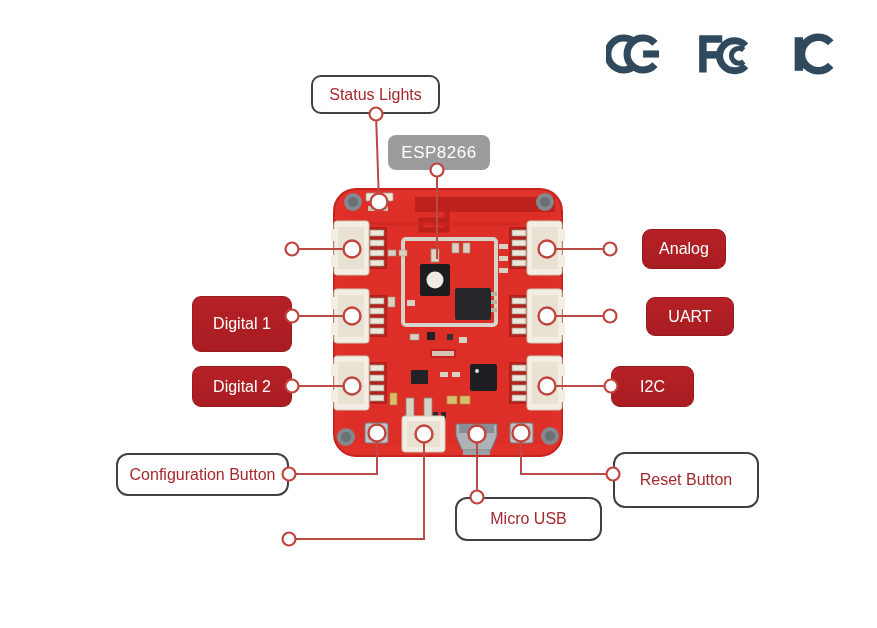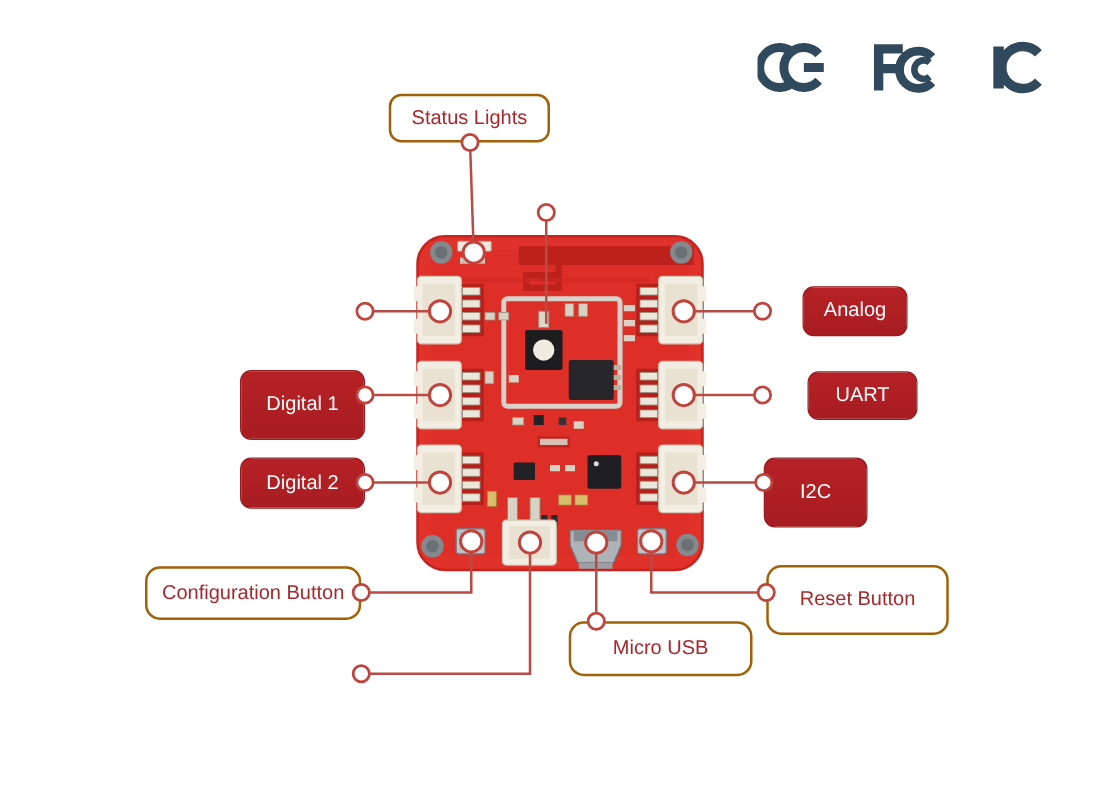--- a/index.html
+++ b/index.html
@@ -9,21 +9,21 @@
   }
   .stage svg.layer { position:absolute; left:0; top:0; }
   .overlay { pointer-events:none; }
 
   .callout {
     position:absolute; box-sizing:border-box;
     display:flex; align-items:center; justify-content:center;
     font-size:16px; line-height:1; white-space:nowrap; z-index:2;
   }
   .callout.outline {
-    background:#ffffff; border:2px solid #a16207; border-radius:12px; color:#a5282c;
+    background:#ffffff; border:2px solid #404040; border-radius:12px; color:#a5282c;
   }
   .callout.solid {
     background:linear-gradient(180deg,#b52126 0%,#a81d22 100%);
     border:1px solid #991a1e; border-radius:9px; color:#ffffff;
   }
   .callout.gray {
     background:#9c9b9d; border-radius:8px; color:#ffffff; font-size:17px; letter-spacing:0.5px;
   }
   .logo { position:absolute; z-index:1; }
 </style>
@@ -237,35 +237,38 @@
     <g stroke="#31495c" fill="none" stroke-linecap="butt">
       <path d="M8 5 V45" stroke-width="10"></path>
       <path d="M45.9 11.6 A20 20 0 1 0 45.9 38.4" stroke-width="9"></path>
     </g>
   </svg>
 
   <div class="callout outline" style="left:311px; top:75px;  width:129px; height:39px; border-radius:10px;">
     <span>Status Lights</span>
   </div>
 
+  <div class="callout gray" style="left:388px; top:135px; width:102px; height:35px;">
+    <span>ESP8266</span>
+  </div>
 
   <div class="callout solid" style="left:192px; top:296px; width:100px; height:56px;">
     <span>Digital 1</span>
   </div>
   <div class="callout solid" style="left:192px; top:366px; width:100px; height:41px;">
     <span>Digital 2</span>
   </div>
 
   <div class="callout solid" style="left:642px; top:229px; width:84px; height:40px;">
     <span>Analog</span>
   </div>
   <div class="callout solid" style="left:646px; top:297px; width:88px; height:39px;">
     <span>UART</span>
   </div>
-  <div class="callout solid" style="left:611px; top:366px; width:83px; height:56px;">
+  <div class="callout solid" style="left:611px; top:366px; width:83px; height:41px;">
     <span>I2C</span>
   </div>
 
   <div class="callout outline" style="left:116px; top:453px; width:173px; height:43px;">
     <span>Configuration Button</span>
   </div>
   <div class="callout outline" style="left:455px; top:497px; width:147px; height:44px;">
     <span>Micro USB</span>
   </div>
   <div class="callout outline" style="left:613px; top:452px; width:146px; height:56px;">

